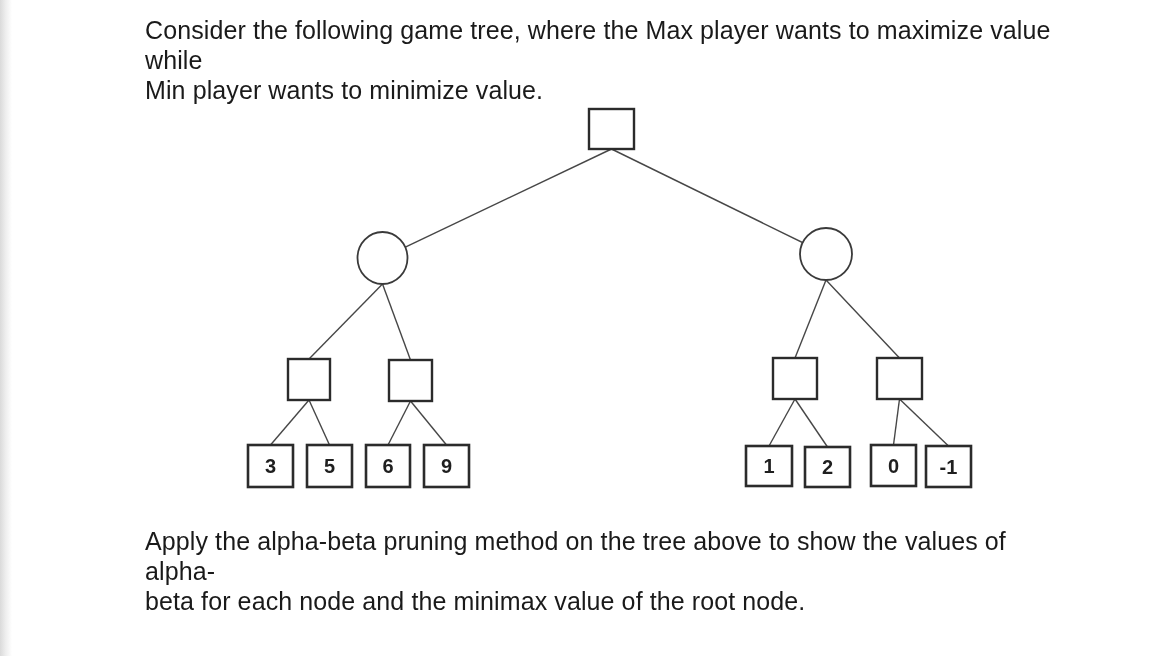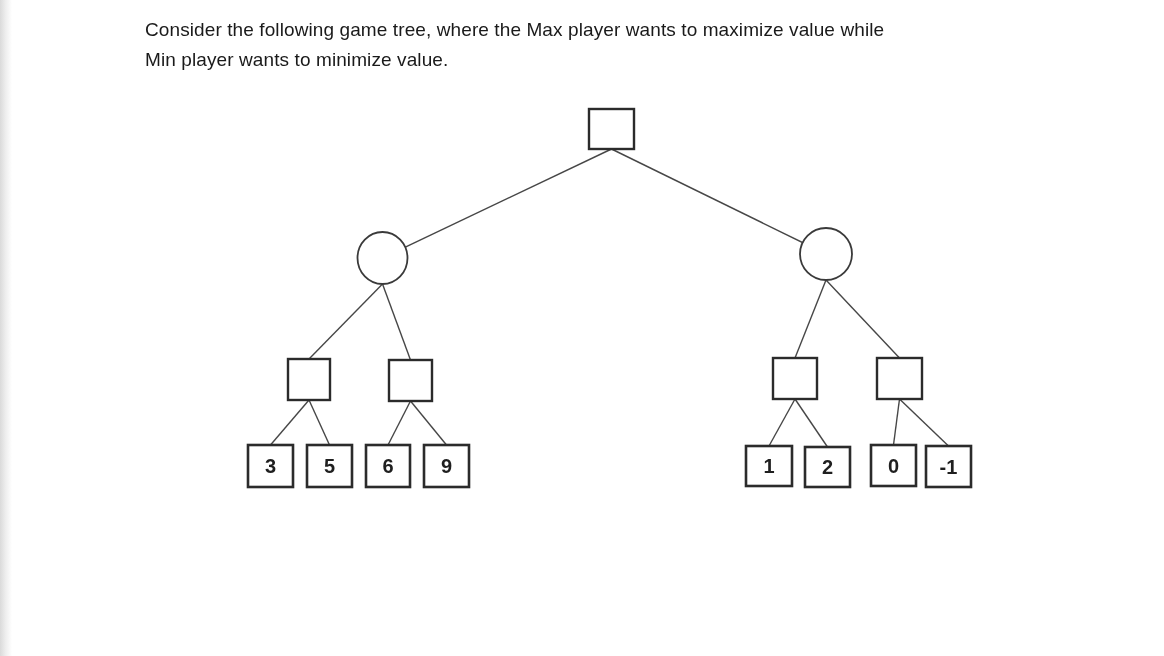--- a/index.html
+++ b/index.html
@@ -15,21 +15,21 @@
   #edge-shade {
     position: absolute;
     left: 0; top: 0;
     width: 12px; height: 656px;
     background: linear-gradient(to right, #dadada 0%, #ededed 45%, #ffffff 100%);
   }
   .para {
     position: absolute;
     left: 145px;
     width: 910px;
-    font-size: 19px;
+    font-size: 25px;
     line-height: 30px;
     white-space: pre-line;
     letter-spacing: 0.1px;
   }
   #intro-text { top: 15px; }
   #task-text  { top: 526px; }
   #tree-svg {
     position: absolute;
     left: 0; top: 0;
     width: 1164px;
@@ -97,13 +97,15 @@
       <text x="827.5" y="474" class="leaf-label">2</text>
       <rect x="871" y="445" width="45" height="41" class="node-shape node-leaf"></rect>
       <text x="893.5" y="472.5" class="leaf-label">0</text>
       <rect x="926" y="446" width="45" height="41" class="node-shape node-leaf"></rect>
       <text x="948.5" y="473.5" class="leaf-label">-1</text>
     </svg>
 
   <div class="para" id="intro-text">Consider the following game tree, where the Max player wants to maximize value while
 Min player wants to minimize value.</div>
 
+  <div class="para" id="task-text">Apply the alpha-beta pruning method on the tree above to show the values of alpha-
+beta for each node and the minimax value of the root node.</div>
 </div>
 
 </body></html>

